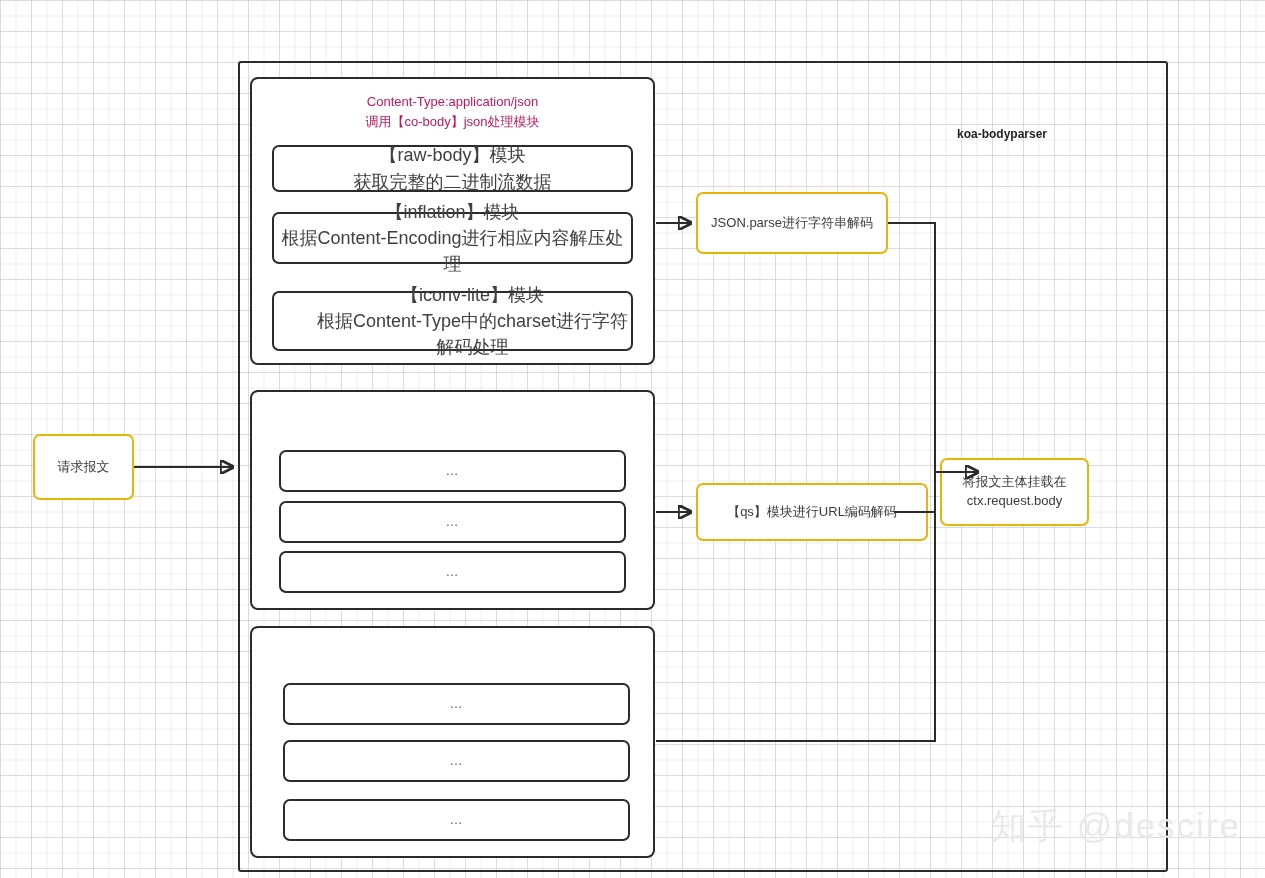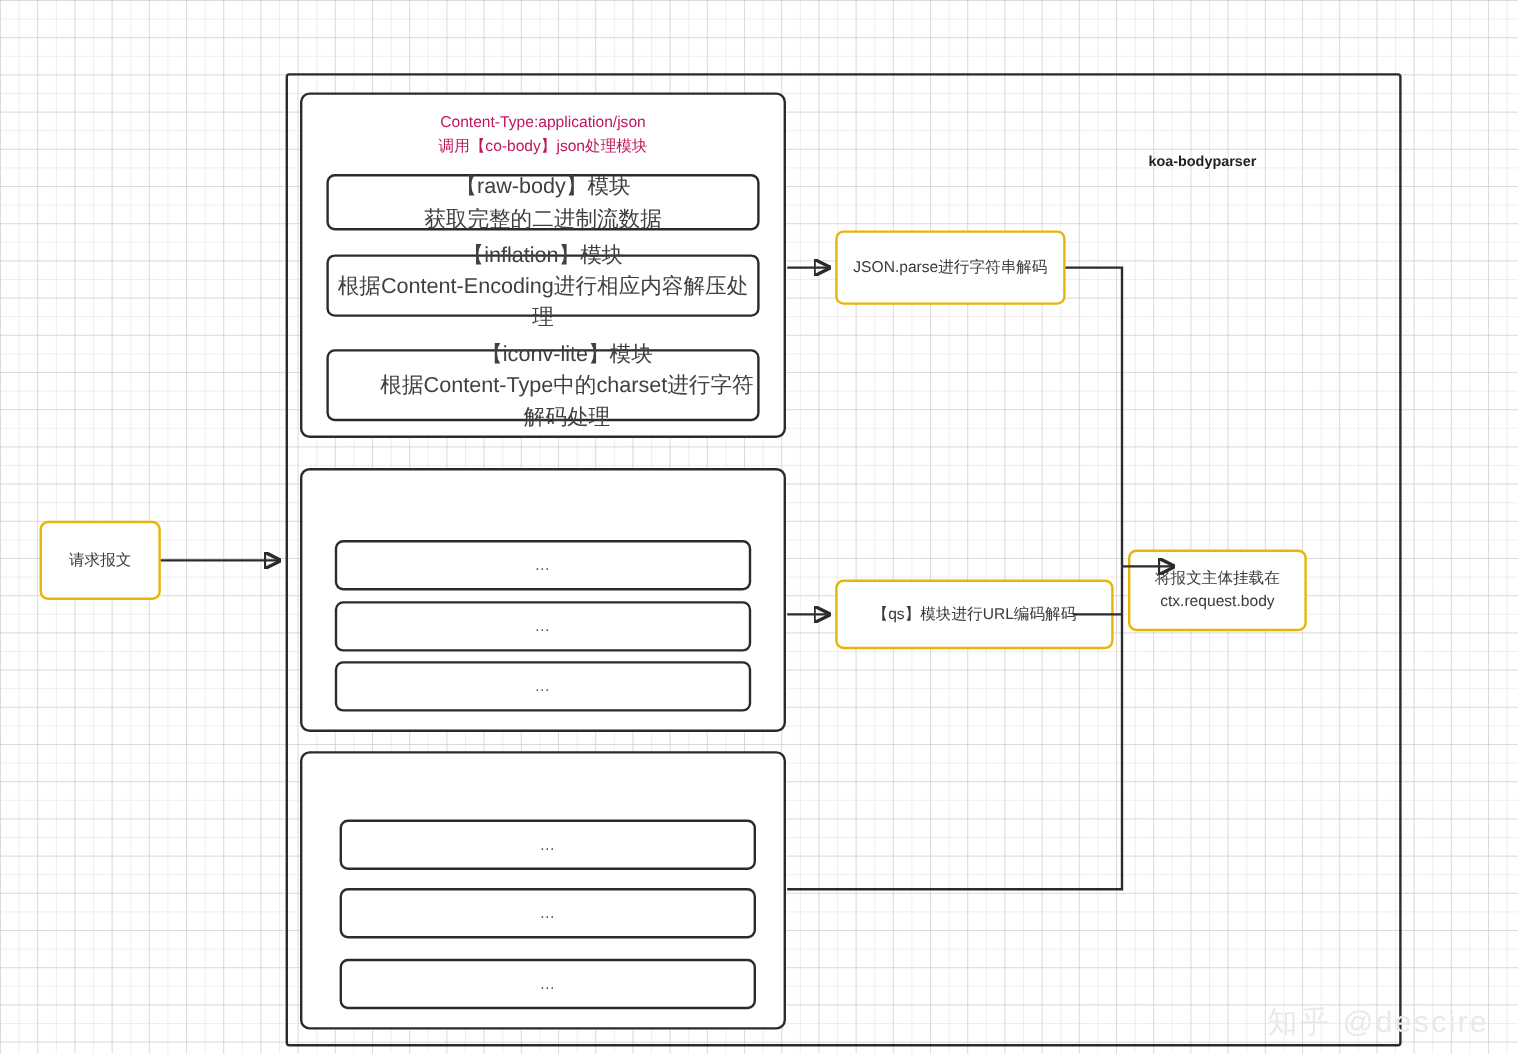--- a/index.html
+++ b/index.html
@@ -87,22 +87,22 @@
     position: absolute;
     font-weight: bold;
     font-size: 12px;
     color: #1f1f1f;
     white-space: nowrap;
   }
 
   #watermark {
     position: absolute;
     right: 24px;
-    bottom: 10px;
-    font-size: 25px;
+    bottom: 28px;
+    font-size: 35px;
     color: #e9e9ec;
     letter-spacing: 2px;
     white-space: nowrap;
     user-select: none;
     margin-top: 12px;
   }
 
   svg.edges {
     position: absolute;
     inset: 0;

